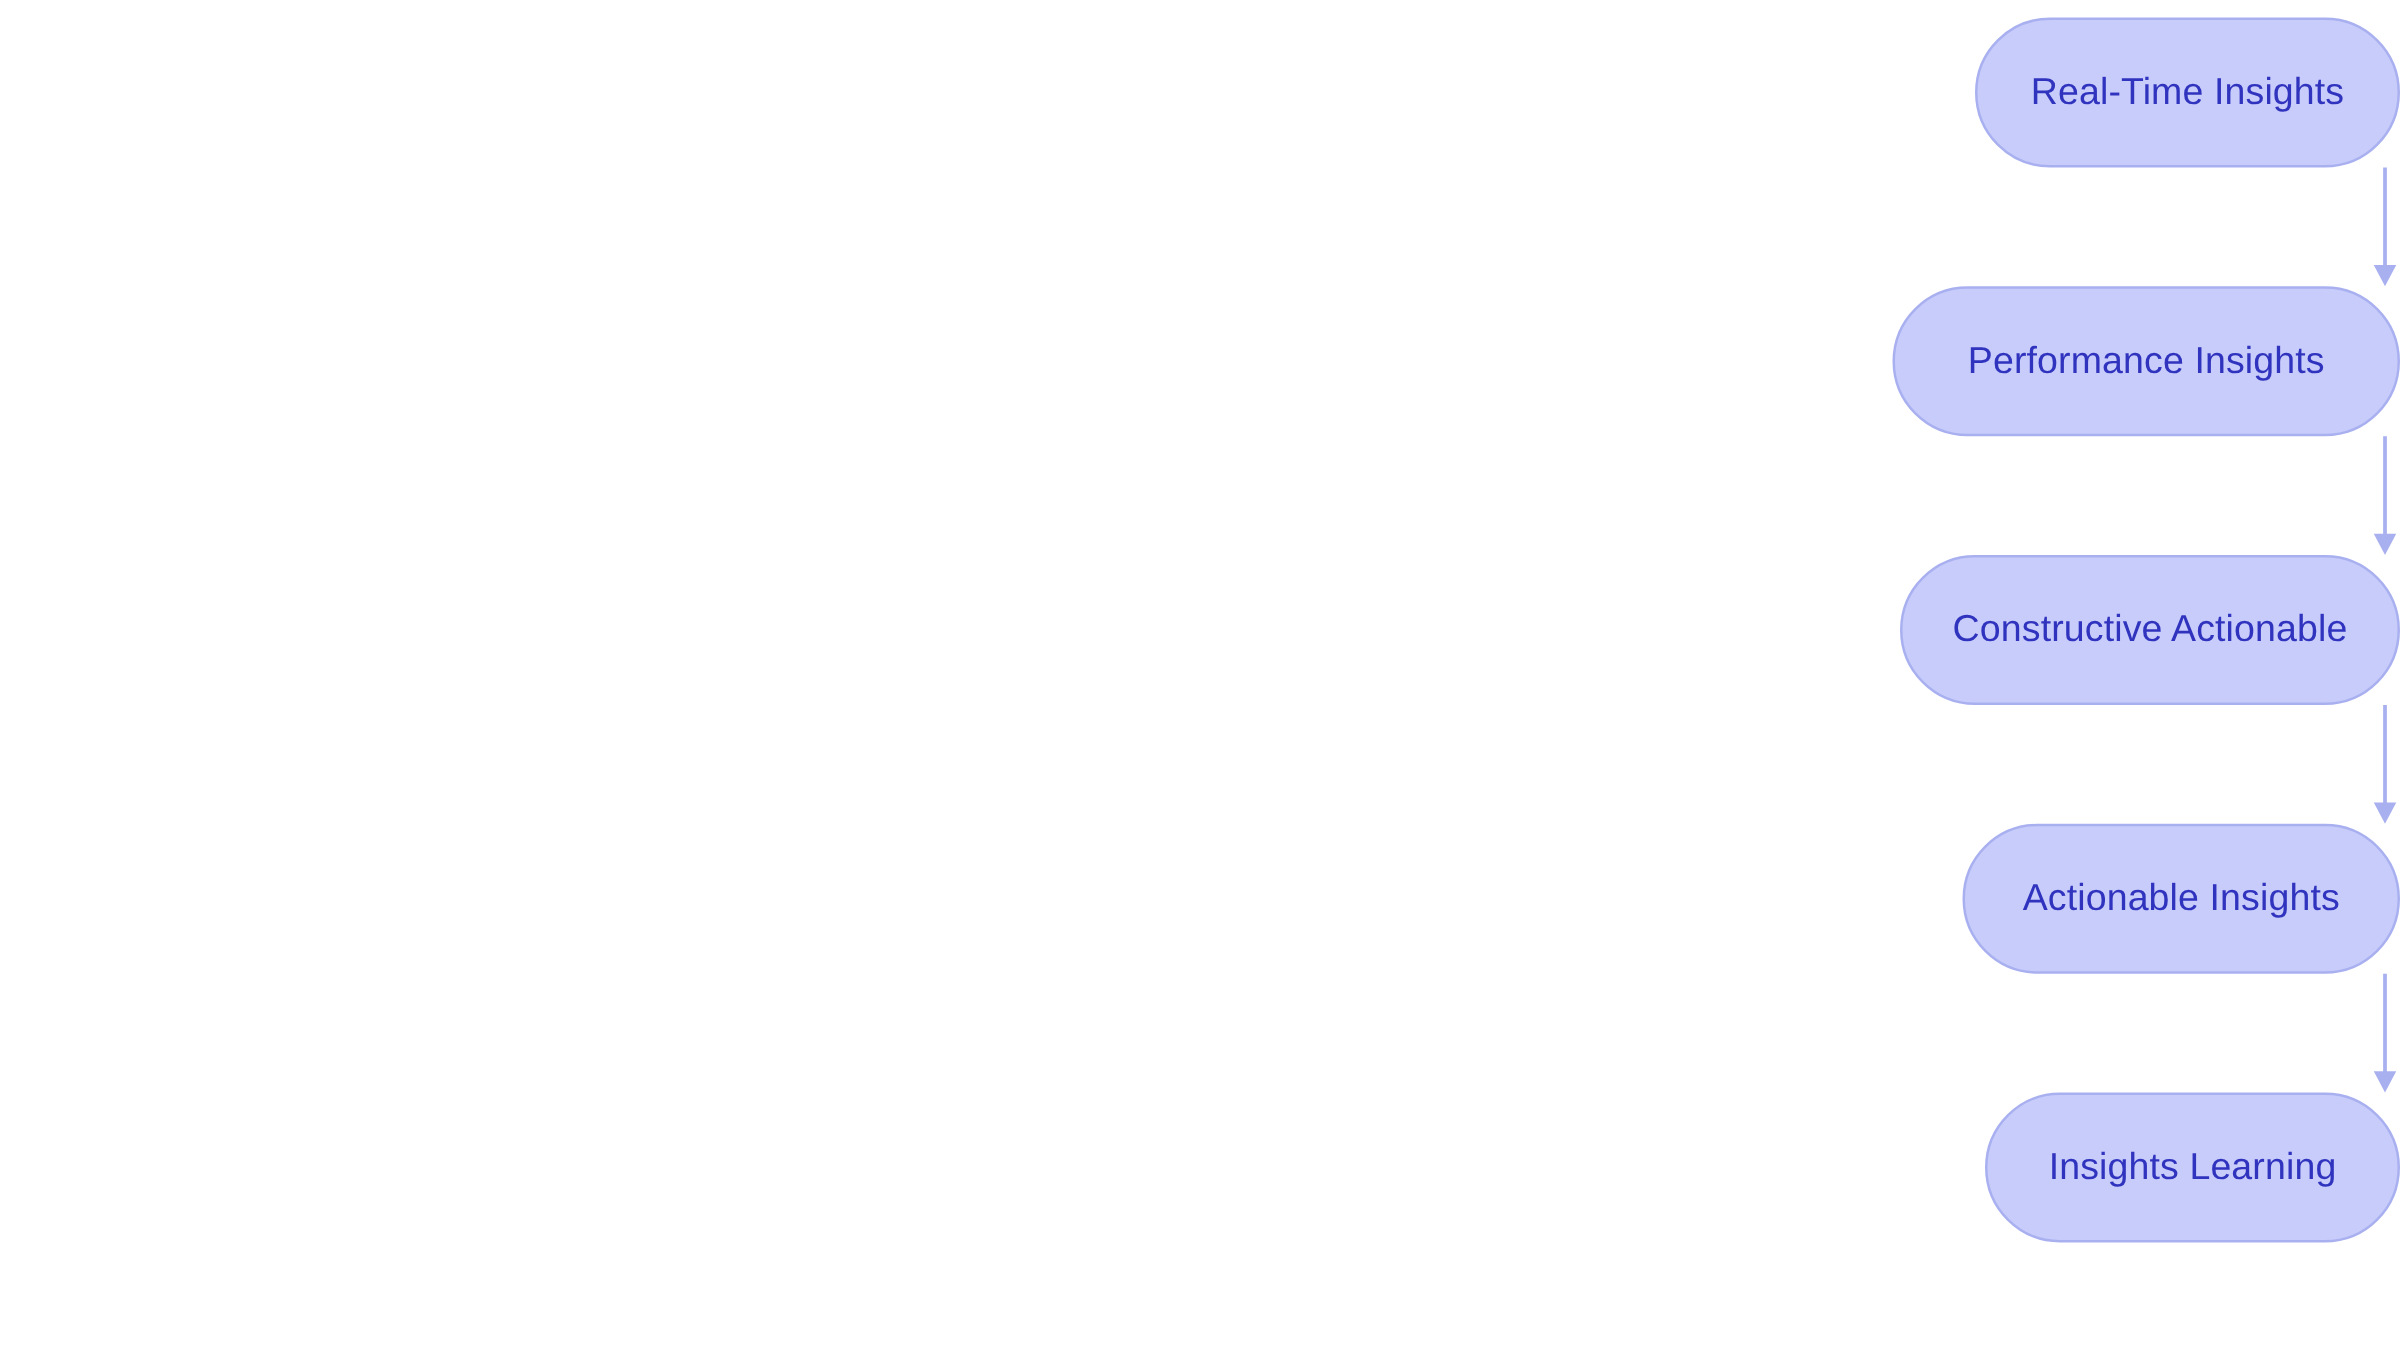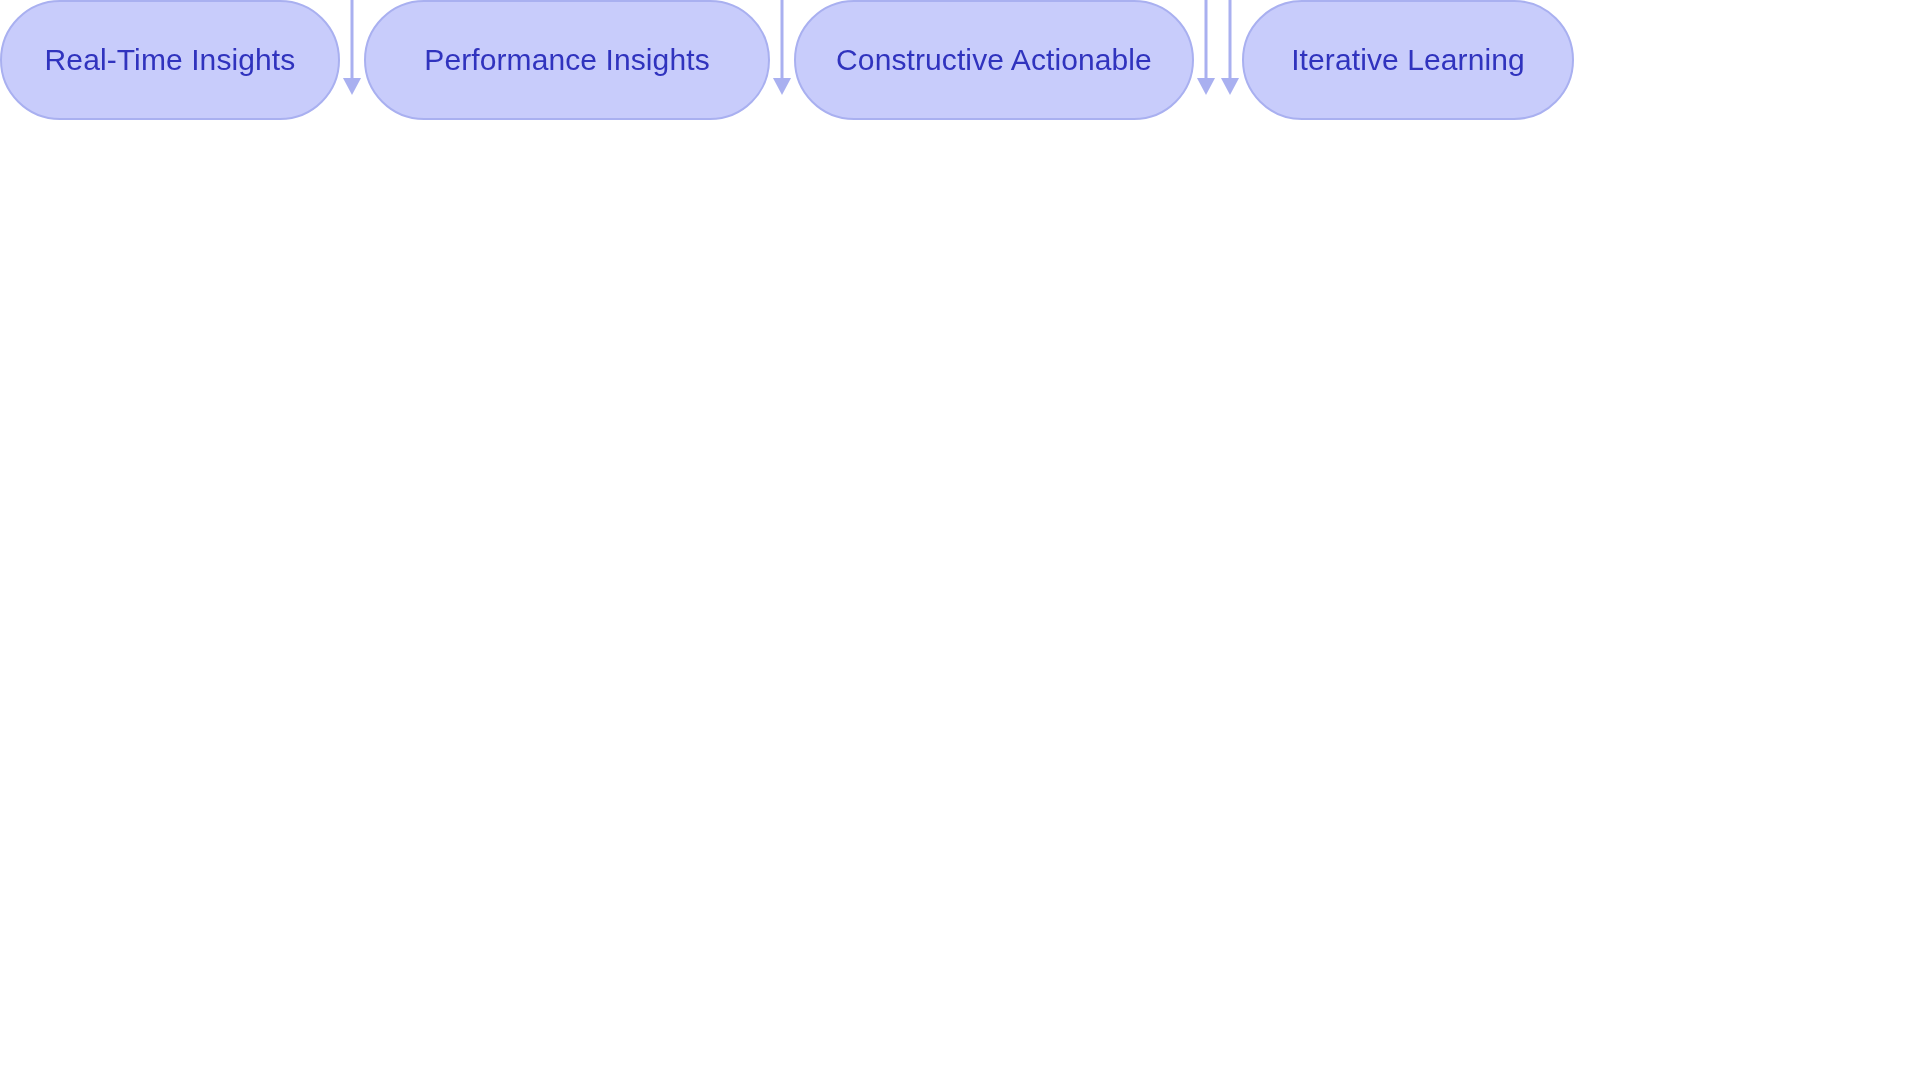--- a/index.html
+++ b/index.html
@@ -23,21 +23,22 @@
   }
 
   
   .flow-column {
     position: absolute;
     left: 0;
     top: 0;
     width: 1920px;
     height: 1083px;
     display: flex;
-    align-items: flex-start;
+    flex-direction: column;
+    align-items: flex-end;
     justify-content: flex-start;
   }
 
   
   .node {
     box-sizing: border-box;
     height: 120px;
     border-radius: 60px;
     background: #c8ccfb;
     border: 2px solid #a9b0f0;
@@ -125,24 +126,27 @@
 
     <div class="node n3">
       <span class="node-label">Constructive Actionable</span>
     </div>
 
     <div class="connector">
       <div class="stem"></div>
       <div class="head"></div>
     </div>
 
+    <div class="node n4">
+      <span class="node-label">Actionable Insights</span>
+    </div>
 
     <div class="connector">
       <div class="stem"></div>
       <div class="head"></div>
     </div>
 
     <div class="node n5">
-      <span class="node-label">Iterative Learning</span>
+      <span class="node-label">Insights Learning</span>
     </div>
 
   </div>
 </div>
 
 </body></html>

